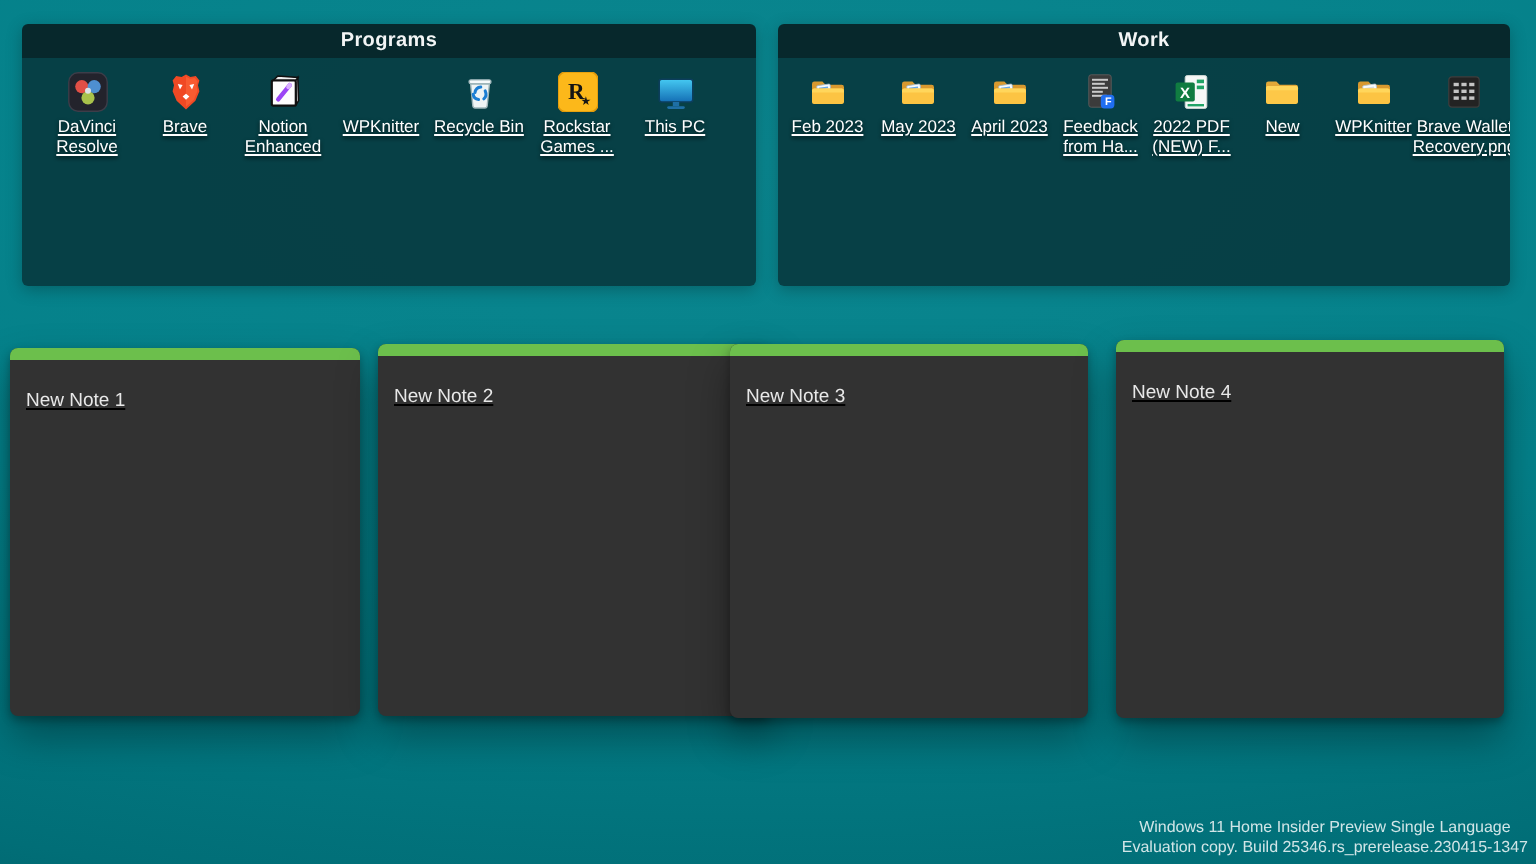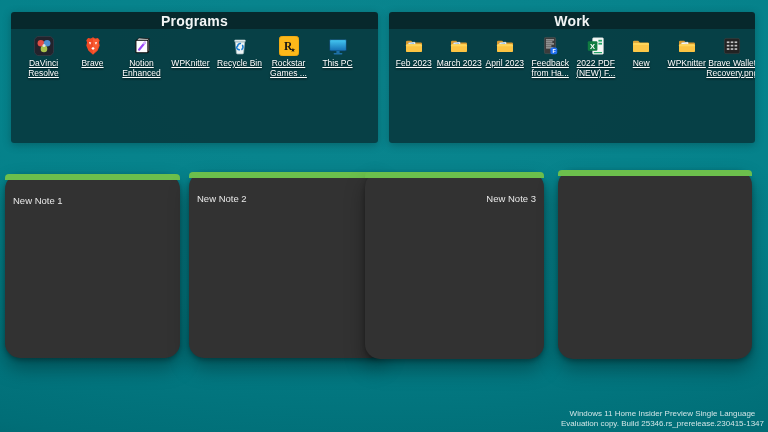--- a/index.html
+++ b/index.html
@@ -5,44 +5,44 @@
   html,body{margin:0;padding:0;}
   body{font-family:"Liberation Sans",sans-serif;}
   .screen{
     position:relative;width:768px;height:432px;overflow:hidden;
     background:radial-gradient(130% 100% at 50% 18%, #0b868f 0%, #04818a 52%, #016e77 88%, #00626b 100%);
   }
   
   .fence{position:absolute;top:12px;height:131px;border-radius:3px;overflow:hidden;
          box-shadow:0 2px 8px rgba(0,0,0,0.25);}
   .fence-header{height:17px;background:rgba(8,33,36,0.92);display:flex;align-items:center;justify-content:center;}
-  .fence-title{color:#f2f5f5;font-size:14px;font-weight:bold;letter-spacing:0.2px;}
+  .fence-title{color:#f2f5f5;font-size:10px;font-weight:bold;letter-spacing:0.2px;}
   .fence-body{height:114px;background:rgba(7,55,60,0.88);display:flex;align-items:flex-start;box-sizing:border-box;}
   #fence-programs{left:11px;width:367px;}
   #fence-work{left:389px;width:366px;}
   #fence-programs .fence-body{padding:7px 0 0 8px;}
   #fence-work .fence-body{padding:7px 0 0 2px;}
   .icon-cell{display:flex;flex-direction:column;align-items:center;cursor:default;}
   #fence-programs .icon-cell{width:49px;}
   #fence-work .icon-cell{width:45.5px;}
   .ic{width:20px;height:20px;display:block;}
   .ic svg{width:20px;height:20px;display:block;}
   .icon-label{margin-top:3px;width:52px;text-align:center;font-size:8.5px;line-height:9.5px;color:#ffffff;
               text-shadow:0 1px 2px rgba(0,0,0,0.75);word-wrap:break-word;text-decoration:underline;}
   .photoworks-wheel{width:19px;height:19px;margin:0.5px;border-radius:50%;
     background:conic-gradient(#e53935,#fb8c00,#fdd835,#7cb342,#00897b,#1e88e5,#5e35b1,#d81b60,#e53935);
     box-shadow:inset 0 0 0 1px rgba(0,0,0,0.25);}
   
-  .note{position:absolute;background:#323232;border-radius:15px;
-        box-shadow:0 10px 20px rgba(0,0,0,0.35),0 2px 5px rgba(0,0,0,0.3);}
+  .note{position:absolute;background:#323232;border-radius:4px;
+        box-shadow:0 10px 20px rgba(0,0,0,0.35),0 2px 5px rgba(0,0,0,0.3);text-decoration:underline;}
   .note-bar{height:6px;background:#6cbf4c;border-radius:4px 4px 0 0;}
   .note-title{margin:15px 8px 0 8px;font-size:9.5px;color:#e8e8e8;}
   #note-1{left:5px;top:174px;width:175px;height:184px;}
   #note-2{left:189px;top:172px;width:196px;height:186px;}
-  #note-3{left:365px;top:172px;width:179px;height:187px;text-align:right;}
+  #note-3{left:365px;top:172px;width:179px;height:187px;}
   #note-4{left:558px;top:170px;width:194px;height:189px;}
   
   .watermark{position:absolute;right:4px;bottom:4px;text-align:center;
              font-size:8px;line-height:9.5px;color:rgba(255,255,255,0.82);}
 </style>
 </head>
 <body>
 
 <div class="screen">
 
@@ -173,21 +173,21 @@
             <path d="M2 6 Q2 4.8 3.2 4.8 L7.2 4.8 L8.8 6.4 L16.8 6.4 Q18 6.4 18 7.6 L18 14.8 Q18 16 16.8 16 L3.2 16 Q2 16 2 14.8 Z" fill="#d8992f"></path>
             <g transform="rotate(-8 8 9)">
               <rect x="4.6" y="6.4" width="6.8" height="4.6" rx="0.6" fill="#f7fbff" stroke="#9db8cc" stroke-width="0.4"></rect>
               <rect x="5.6" y="7.5" width="4.6" height="0.9" fill="#69a8e8"></rect>
               <rect x="5.6" y="9" width="3.4" height="0.8" fill="#b5cfec"></rect>
             </g>
             <path d="M2 14.9 L2 9.3 Q2 8.2 3.2 8.2 L16.8 8.2 Q18 8.2 18 9.4 L18 14.8 Q18 16 16.8 16 L3.2 16 Q2 16 2 14.9 Z" fill="#fcc443"></path>
             <path d="M2 9.9 Q2 8.2 3.2 8.2 L16.8 8.2 Q18 8.2 18 9.9 L18 10.3 L2 10.3 Z" fill="#ffd65b"></path>
           </svg>
         </span>
-        <span class="icon-label">March 2023</span>
+        <span class="icon-label">May 2023</span>
       </div>
 
       <div class="icon-cell">
         <span class="ic">
           <svg viewBox="0 0 20 20">
             <path d="M2 6 Q2 4.8 3.2 4.8 L7.2 4.8 L8.8 6.4 L16.8 6.4 Q18 6.4 18 7.6 L18 14.8 Q18 16 16.8 16 L3.2 16 Q2 16 2 14.8 Z" fill="#d8992f"></path>
             <g transform="rotate(-8 8 9)">
               <rect x="4.6" y="6.4" width="6.8" height="4.6" rx="0.6" fill="#f7fbff" stroke="#9db8cc" stroke-width="0.4"></rect>
               <rect x="5.6" y="7.5" width="4.6" height="0.9" fill="#69a8e8"></rect>
               <rect x="5.6" y="9" width="3.4" height="0.8" fill="#b5cfec"></rect>
@@ -289,20 +289,21 @@
   <div class="note" id="note-2">
     <div class="note-bar"></div>
     <div class="note-title">New Note 2</div>
   </div>
   <div class="note" id="note-3">
     <div class="note-bar"></div>
     <div class="note-title">New Note 3</div>
   </div>
   <div class="note" id="note-4">
     <div class="note-bar"></div>
+    <div class="note-title">New Note 4</div>
   </div>
 
   <div class="watermark">
     <div>Windows 11 Home Insider Preview Single Language</div>
     <div>Evaluation copy. Build 25346.rs_prerelease.230415-1347</div>
   </div>
 
 </div>
 
 </body></html>

